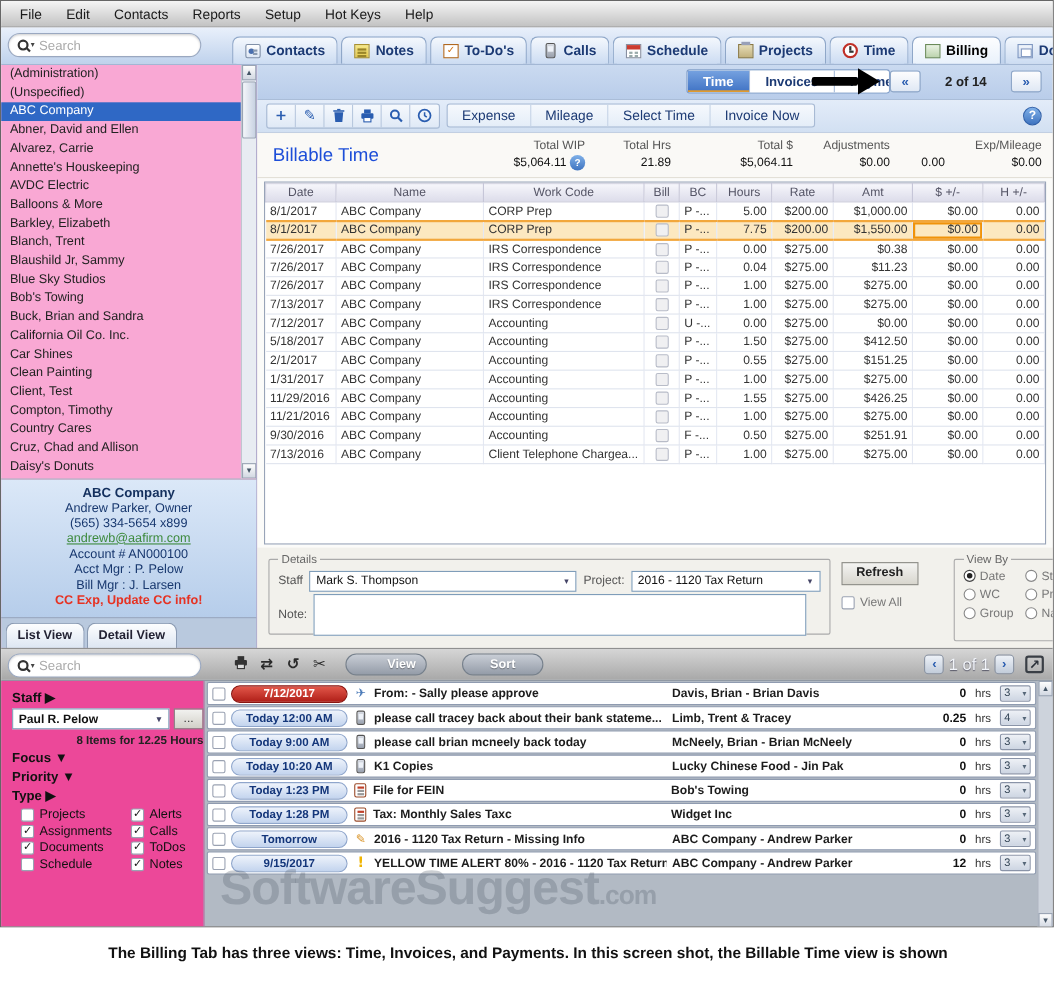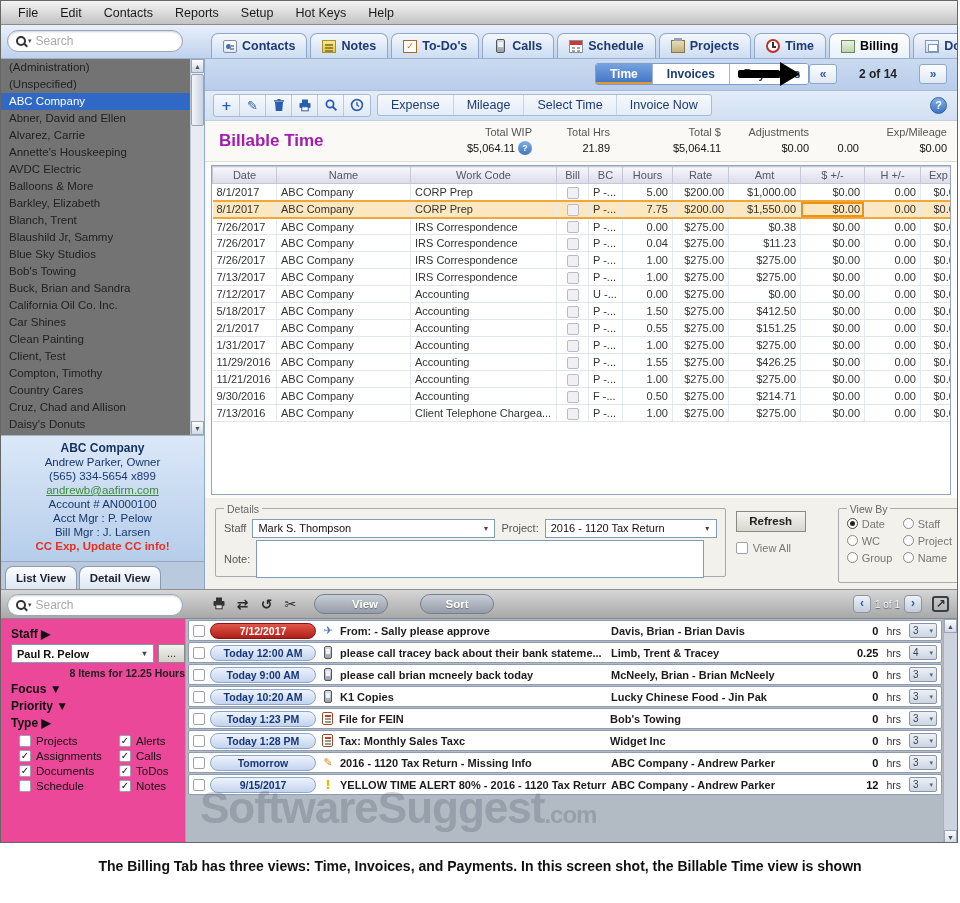--- a/index.html
+++ b/index.html
@@ -41,21 +41,21 @@
   .time-icon::before{content:'';position:absolute;left:4px;top:5px;width:4px;height:2px;background:#333;}
   .billing-icon{background:linear-gradient(#eaf2e4,#bcd4ae);border:1px solid #6a8a58;}
   .documents-icon{background:linear-gradient(#f2f6fc,#ccd9ee);border:1px solid #7e96c0;}
   .documents-icon::after{content:'';position:absolute;left:2px;top:3px;width:8px;height:6px;background:#fff;border:1px solid #7e96c0;}
   .arrow-annotation{position:absolute;left:737px;top:37px;width:62px;height:24px;pointer-events:none;z-index:5;}
   .arrow-bar{position:absolute;left:0;top:8px;width:42px;height:8px;background:#000;border-radius:2px;}
   .arrow-head{position:absolute;right:0;top:0;width:0;height:0;border-top:12px solid transparent;border-bottom:12px solid transparent;border-left:20px solid #000;}
 
   
   .main{display:flex;height:530px;}
-  .sidebar{width:204px;border-right:1px solid #8fa7c8;display:flex;flex-direction:column;background:#737373;flex:none;}
+  .sidebar{width:233px;border-right:1px solid #8fa7c8;display:flex;flex-direction:column;background:#f9a8d4;flex:none;}
   .client-list{height:377px;position:relative;overflow:hidden;border-bottom:1px solid #a8b4c4;padding-right:14px;}
   .client{height:17px;line-height:17px;font-size:11.5px;color:#222;padding-left:8px;white-space:nowrap;overflow:hidden;}
   .client.selected{background:#2f68c5;color:#fff;}
   .vscroll{position:absolute;right:0;top:0;width:14px;height:100%;background:#e8ecf2;border-left:1px solid #c0c6d0;}
   .vs-btn{position:absolute;left:0;width:13px;height:14px;background:linear-gradient(#fdfdfd,#d2d8e2);border:1px solid #9aa4b4;font-size:7px;color:#456;display:flex;align-items:center;justify-content:center;}
   .vs-up{top:0;}.vs-down{bottom:0;}
   .vs-thumb{position:absolute;left:0;top:15px;width:13px;height:52px;background:linear-gradient(90deg,#f4f6fa,#c8d2e2);border:1px solid #9aa4b4;border-radius:2px;}
   .client-detail{height:125px;background:linear-gradient(#dbe8f8,#b6cdea);text-align:center;font-size:11.5px;color:#17376e;padding-top:5px;}
   .cd-line{height:14px;line-height:14px;white-space:nowrap;}
   .cd-company{font-weight:bold;font-size:12px;color:#14305e;}
@@ -77,21 +77,21 @@
   .toolbar-row{height:30px;background:linear-gradient(#e3ecf9,#d2e0f2);display:flex;align-items:center;padding-left:8px;border-bottom:1px solid #c2cfe2;}
   .icon-group{display:flex;border:1px solid #a8bad4;border-radius:3px;overflow:hidden;background:linear-gradient(#f6f9fd,#dfe9f6);}
   .tool-ic{width:26px;height:21px;display:flex;align-items:center;justify-content:center;border-right:1px solid #b8c8de;font-family:"DejaVu Sans",sans-serif;color:#2a5db0;font-weight:bold;font-size:13px;}
   .tool-ic:last-child{border-right:none;}
   .tb-buttons{display:flex;margin-left:6px;border:1px solid #a8bad4;border-radius:3px;overflow:hidden;background:linear-gradient(#f6f9fd,#e4edf8);}
   .tbtn{padding:3px 13px;font-size:12.5px;color:#1c3a74;border-right:1px solid #c6d4e6;white-space:nowrap;}
   .tbtn:last-child{border-right:none;}
   .help-circle{margin-left:auto;margin-right:10px;width:17px;height:17px;border-radius:50%;background:linear-gradient(#7fb0e8,#3f74c0);color:#fff;font-size:11px;font-weight:bold;display:flex;align-items:center;justify-content:center;border:1px solid #3060a8;flex:none;}
 
   .billable-header{height:42px;background:#faf9f6;display:flex;align-items:center;padding:0 10px 0 14px;border-bottom:1px solid #e0ddd4;}
-  .bh-title{font-size:17px;font-weight:bold;color:#a21caf;white-space:nowrap;}
+  .bh-title{font-size:17px;font-weight:normal;color:#1d4ed8;white-space:nowrap;}
   .totals{margin-left:auto;display:flex;gap:16px;}
   .tcol{text-align:right;}
   .tcol:nth-child(1){min-width:92px;}.tcol:nth-child(2){min-width:62px;}
   .tcol:nth-child(3){min-width:95px;}.tcol:nth-child(4){min-width:72px;}
   .tcol:nth-child(5){min-width:34px;}.tcol:nth-child(6){min-width:72px;}
   .tlab{font-size:11px;color:#555;height:14px;white-space:nowrap;}
   .tval{font-size:11px;color:#111;display:flex;justify-content:flex-end;align-items:center;gap:3px;height:15px;}
   .help-ic{width:14px;height:14px;border-radius:50%;background:linear-gradient(#7fb0e8,#3f74c0);color:#fff;font-size:9px;font-weight:bold;display:inline-flex;align-items:center;justify-content:center;flex:none;}
 
   .table-wrap{height:338px;background:#fbfbf9;padding:3px 6px 0;}
@@ -128,21 +128,21 @@
   
   .bottom-toolbar{height:30px;background:linear-gradient(#d6d6d6,#a8a8a8);border-top:1px solid #909090;border-bottom:1px solid #808a96;display:flex;align-items:center;position:relative;}
   .bottom-toolbar .search-pill{top:4px;}
   .bt-icons{display:flex;gap:5px;margin-left:208px;align-items:center;}
   .bt-ic{font-family:"DejaVu Sans",sans-serif;font-size:14px;color:#2a2a2a;font-weight:bold;width:19px;text-align:center;}
   .gray-btn{width:74px;height:20px;border-radius:10px;background:linear-gradient(#c9ced6,#949ca8);border:1px solid #76808c;color:#fff;font-weight:bold;font-size:11.5px;text-align:center;line-height:18px;text-shadow:0 1px 1px rgba(0,0,0,.35);}
   .view-btn{margin-left:14px;padding-left:28px;}
   .sort-btn{margin-left:32px;}
   .bt-pager{margin-left:auto;display:flex;align-items:center;gap:4px;padding-right:8px;}
   .bt-pg-btn{width:18px;height:18px;border-radius:4px;background:linear-gradient(#eef2f8,#c2ccda);border:1px solid #8a94a4;color:#2a5db0;font-weight:bold;font-size:12px;line-height:15px;text-align:center;}
-  .bt-pg-text{font-size:10px;color:#f2f5fa;text-shadow:0 1px 1px #556;}
+  .bt-pg-text{font-size:15px;color:#f2f5fa;text-shadow:0 1px 1px #556;}
   .popout{margin-left:6px;font-family:"DejaVu Sans",sans-serif;font-size:12px;font-weight:bold;color:#2a2f38;border:2px solid #3a3f46;border-radius:3px;width:17px;height:16px;line-height:12px;text-align:center;}
 
   
   .bottom{display:flex;height:225px;background:#b2bac4;position:relative;}
   .filter-panel{width:185px;background:#ec4899;border-right:1px solid #98a4b6;padding:5px 0 0 10px;flex:none;}
   .fp-label{font-weight:bold;margin:3px 0 3px;font-size:12px;color:#111;}
   .fp-combo-row{display:flex;gap:4px;align-items:center;}
   .fp-combo{width:143px;font-weight:bold;}
   .fp-more{width:27px;height:19px;background:linear-gradient(#f2f2f0,#d2d0c8);border:1px solid #888;text-align:center;line-height:16px;font-size:11px;color:#333;}
   .fp-summary{font-size:10.5px;color:#222;margin:4px 0 1px;font-weight:bold;text-align:right;}
@@ -576,21 +576,21 @@
                   <td class="r">$0.00</td>
                 </tr>
                 <tr>
                   <td class="l">9/30/2016</td>
                   <td class="l">ABC Company</td>
                   <td class="l">Accounting</td>
                   <td class="c"><span class="cbx dim"></span></td>
                   <td class="l">F -...</td>
                   <td class="r">0.50</td>
                   <td class="r">$275.00</td>
-                  <td class="r">$214.71</td>
+                  <td class="r">$251.91</td>
                   <td class="r">$0.00</td>
                   <td class="r">0.00</td>
                   <td class="r">$0.00</td>
                 </tr>
                 <tr>
                   <td class="l">7/13/2016</td>
                   <td class="l">ABC Company</td>
                   <td class="l">Client Telephone Chargea...</td>
                   <td class="c"><span class="cbx dim"></span></td>
                   <td class="l">P -...</td>

